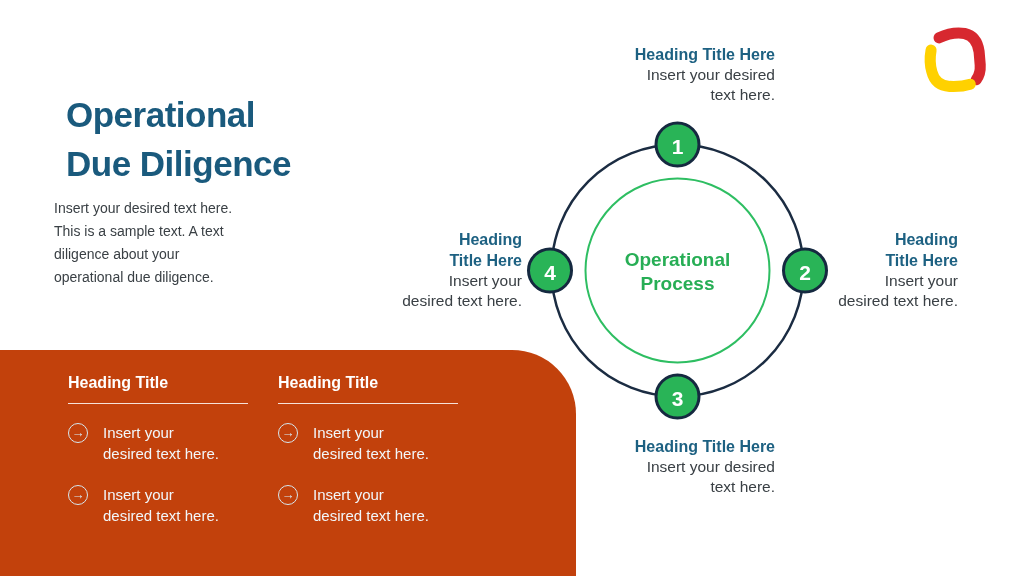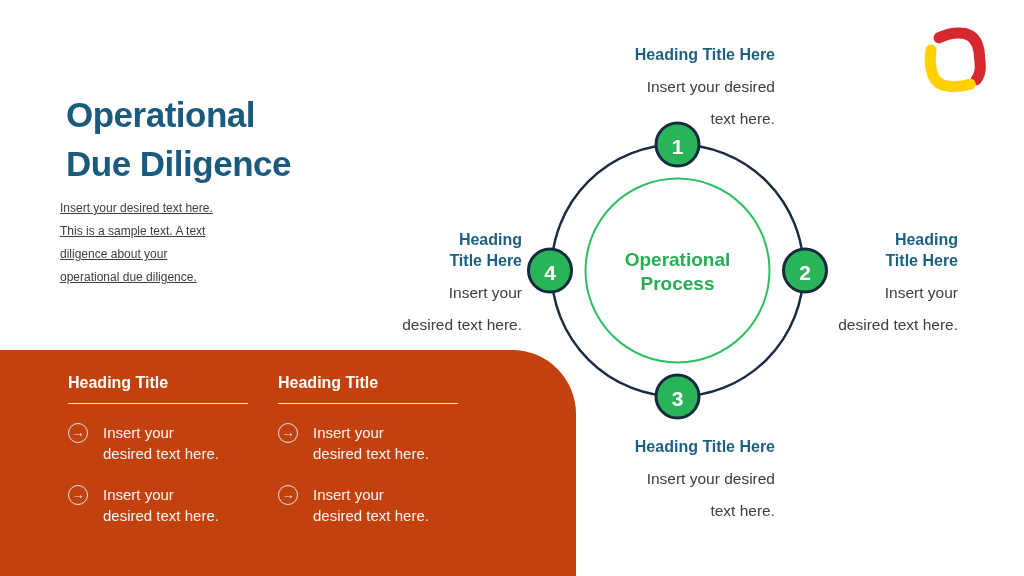--- a/index.html
+++ b/index.html
@@ -11,22 +11,22 @@
   .slide { position:absolute; inset:0; background:#ffffff; }
 
   
   .page-title {
     position:absolute; left:66px; top:90px; width:340px;
     font-size:35px; font-weight:700; color:#1A5A7D; line-height:49px;
     letter-spacing:-0.5px;
   }
   .page-title span { display:block; }
   .intro {
-    position:absolute; left:60px; top:197px; width:310px;
-    font-size:12px; color:#3A4045; line-height:23px;text-decoration:underline;
+    position:absolute; left:54px; top:197px; width:310px;
+    font-size:14px; color:#3A4045; line-height:23px;
   }
   .intro span { display:block; }
 
   
   .panel {
     position:absolute; left:0; top:350px; width:576px; height:226px;
     background:#c2410c; border-top-right-radius:64px;
   }
   .panel-col { position:absolute; top:24px; width:200px; }
   .panel-col.c1 { left:68px; }
@@ -55,21 +55,21 @@
   .node-circ { fill:#29B457; stroke:#152940; stroke-width:3; }
   .node-num {
     fill:#ffffff; font-size:21px; font-weight:700;
     text-anchor:middle; dominant-baseline:central;
     font-family:"Liberation Sans", sans-serif;
   }
 
   
   .node-label { position:absolute; text-align:right; }
   .node-label .nl-head { font-size:16px; font-weight:700; color:#1D6182; line-height:21px; }
-  .node-label .nl-body { font-size:15.5px; color:#3A4045; line-height:20px;margin-top:12px; }
+  .node-label .nl-body { font-size:15.5px; color:#3A4045; line-height:20px; }
   .node-label span { display:block; }
   .nl-top    { left:575px; top:44px;  width:200px; }
   .nl-right  { left:826px; top:229px; width:132px; }
   .nl-bottom { left:575px; top:436px; width:200px; }
   .nl-left   { left:390px; top:229px; width:132px; }
 
   
   .logo { position:absolute; left:916px; top:24px; width:78px; height:74px; }
 </style>
 </head>

